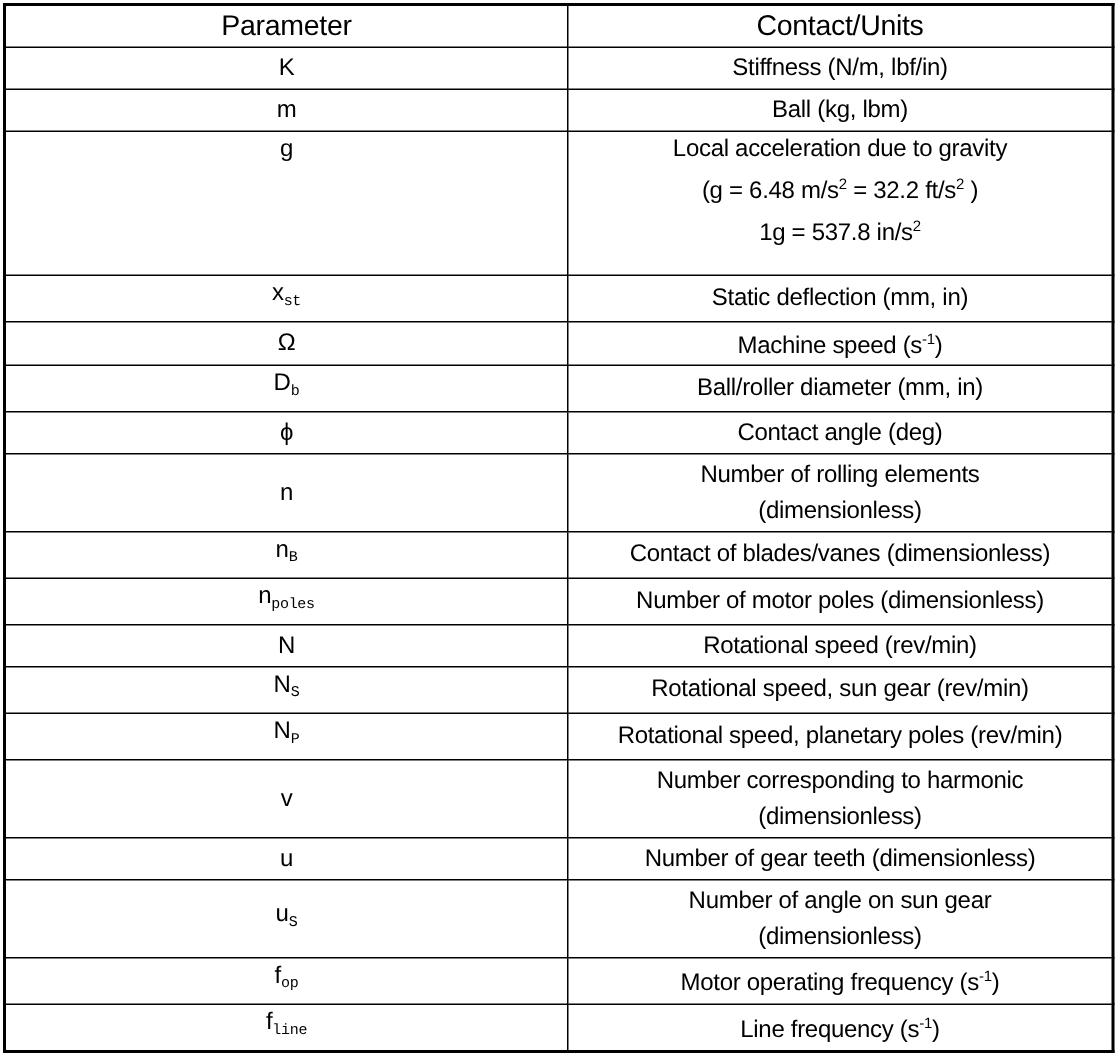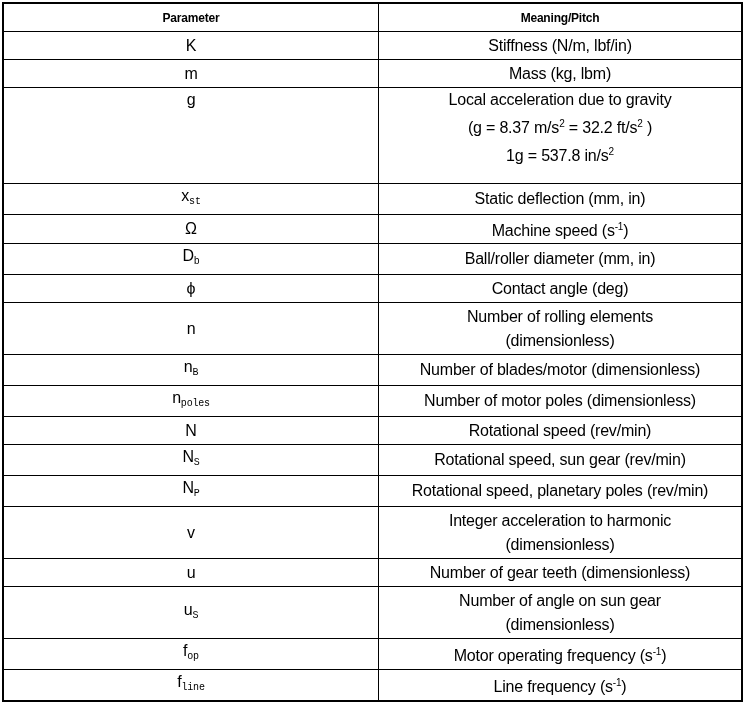--- a/index.html
+++ b/index.html
@@ -34,22 +34,22 @@
     text-align: center;
     vertical-align: middle;
     font-size: 16px;
     line-height: 24px;
     letter-spacing: -0.2px;
     overflow: hidden;
   }
   th.col-param { width: 366px; }
   th {
     height: 27px;
-    font-weight: bold;
-    font-size: 12px;
+    font-weight: normal;
+    font-size: 19px;
   }
   tr.row-single td { height: 27px; }
   tr.row-double td { height: 51px; }
   tr.row-tall td {
     height: 95px;
     vertical-align: top;
   }
   .line { min-height: 24px; text-align: center; }
   .sub {
     font-size: 10px;
@@ -62,41 +62,41 @@
   }
 </style>
 </head>
 <body>
 
 <div class="page">
   <table class="param-table">
     <thead>
       <tr>
         <th class="col-param">Parameter</th>
-        <th class="col-meaning">Meaning/Pitch</th>
+        <th class="col-meaning">Contact/Units</th>
       </tr>
     </thead>
     <tbody id="table-body">
         <tr class="row-single">
           <td class="param-cell"><span>K</span></td>
           <td class="meaning-cell">
             <div class="line"><span>Stiffness (N/m, lbf/in)</span></div>
           </td>
         </tr>
         <tr class="row-single">
           <td class="param-cell"><span>m</span></td>
           <td class="meaning-cell">
-            <div class="line"><span>Mass (kg, lbm)</span></div>
+            <div class="line"><span>Ball (kg, lbm)</span></div>
           </td>
         </tr>
         <tr class="row-tall">
           <td class="param-cell"><span>g</span></td>
           <td class="meaning-cell">
             <div class="line"><span>Local acceleration due to gravity</span></div>
-            <div class="line"><span>(g = 8.37 m/s</span><span class="sup">2</span><span> = 32.2 ft/s</span><span class="sup">2</span><span> )</span></div>
+            <div class="line"><span>(g = 6.48 m/s</span><span class="sup">2</span><span> = 32.2 ft/s</span><span class="sup">2</span><span> )</span></div>
             <div class="line"><span>1g = 537.8 in/s</span><span class="sup">2</span></div>
           </td>
         </tr>
         <tr class="row-single">
           <td class="param-cell"><span>x</span><span class="sub">st</span></td>
           <td class="meaning-cell">
             <div class="line"><span>Static deflection (mm, in)</span></div>
           </td>
         </tr>
         <tr class="row-single">
@@ -120,21 +120,21 @@
         <tr class="row-double">
           <td class="param-cell"><span>n</span></td>
           <td class="meaning-cell">
             <div class="line"><span>Number of rolling elements</span></div>
             <div class="line"><span>(dimensionless)</span></div>
           </td>
         </tr>
         <tr class="row-single">
           <td class="param-cell"><span>n</span><span class="sub">B</span></td>
           <td class="meaning-cell">
-            <div class="line"><span>Number of blades/motor (dimensionless)</span></div>
+            <div class="line"><span>Contact of blades/vanes (dimensionless)</span></div>
           </td>
         </tr>
         <tr class="row-single">
           <td class="param-cell"><span>n</span><span class="sub">poles</span></td>
           <td class="meaning-cell">
             <div class="line"><span>Number of motor poles (dimensionless)</span></div>
           </td>
         </tr>
         <tr class="row-single">
           <td class="param-cell"><span>N</span></td>
@@ -150,21 +150,21 @@
         </tr>
         <tr class="row-single">
           <td class="param-cell"><span>N</span><span class="sub">P</span></td>
           <td class="meaning-cell">
             <div class="line"><span>Rotational speed, planetary poles (rev/min)</span></div>
           </td>
         </tr>
         <tr class="row-double">
           <td class="param-cell"><span>v</span></td>
           <td class="meaning-cell">
-            <div class="line"><span>Integer acceleration to harmonic</span></div>
+            <div class="line"><span>Number corresponding to harmonic</span></div>
             <div class="line"><span>(dimensionless)</span></div>
           </td>
         </tr>
         <tr class="row-single">
           <td class="param-cell"><span>u</span></td>
           <td class="meaning-cell">
             <div class="line"><span>Number of gear teeth (dimensionless)</span></div>
           </td>
         </tr>
         <tr class="row-double">

